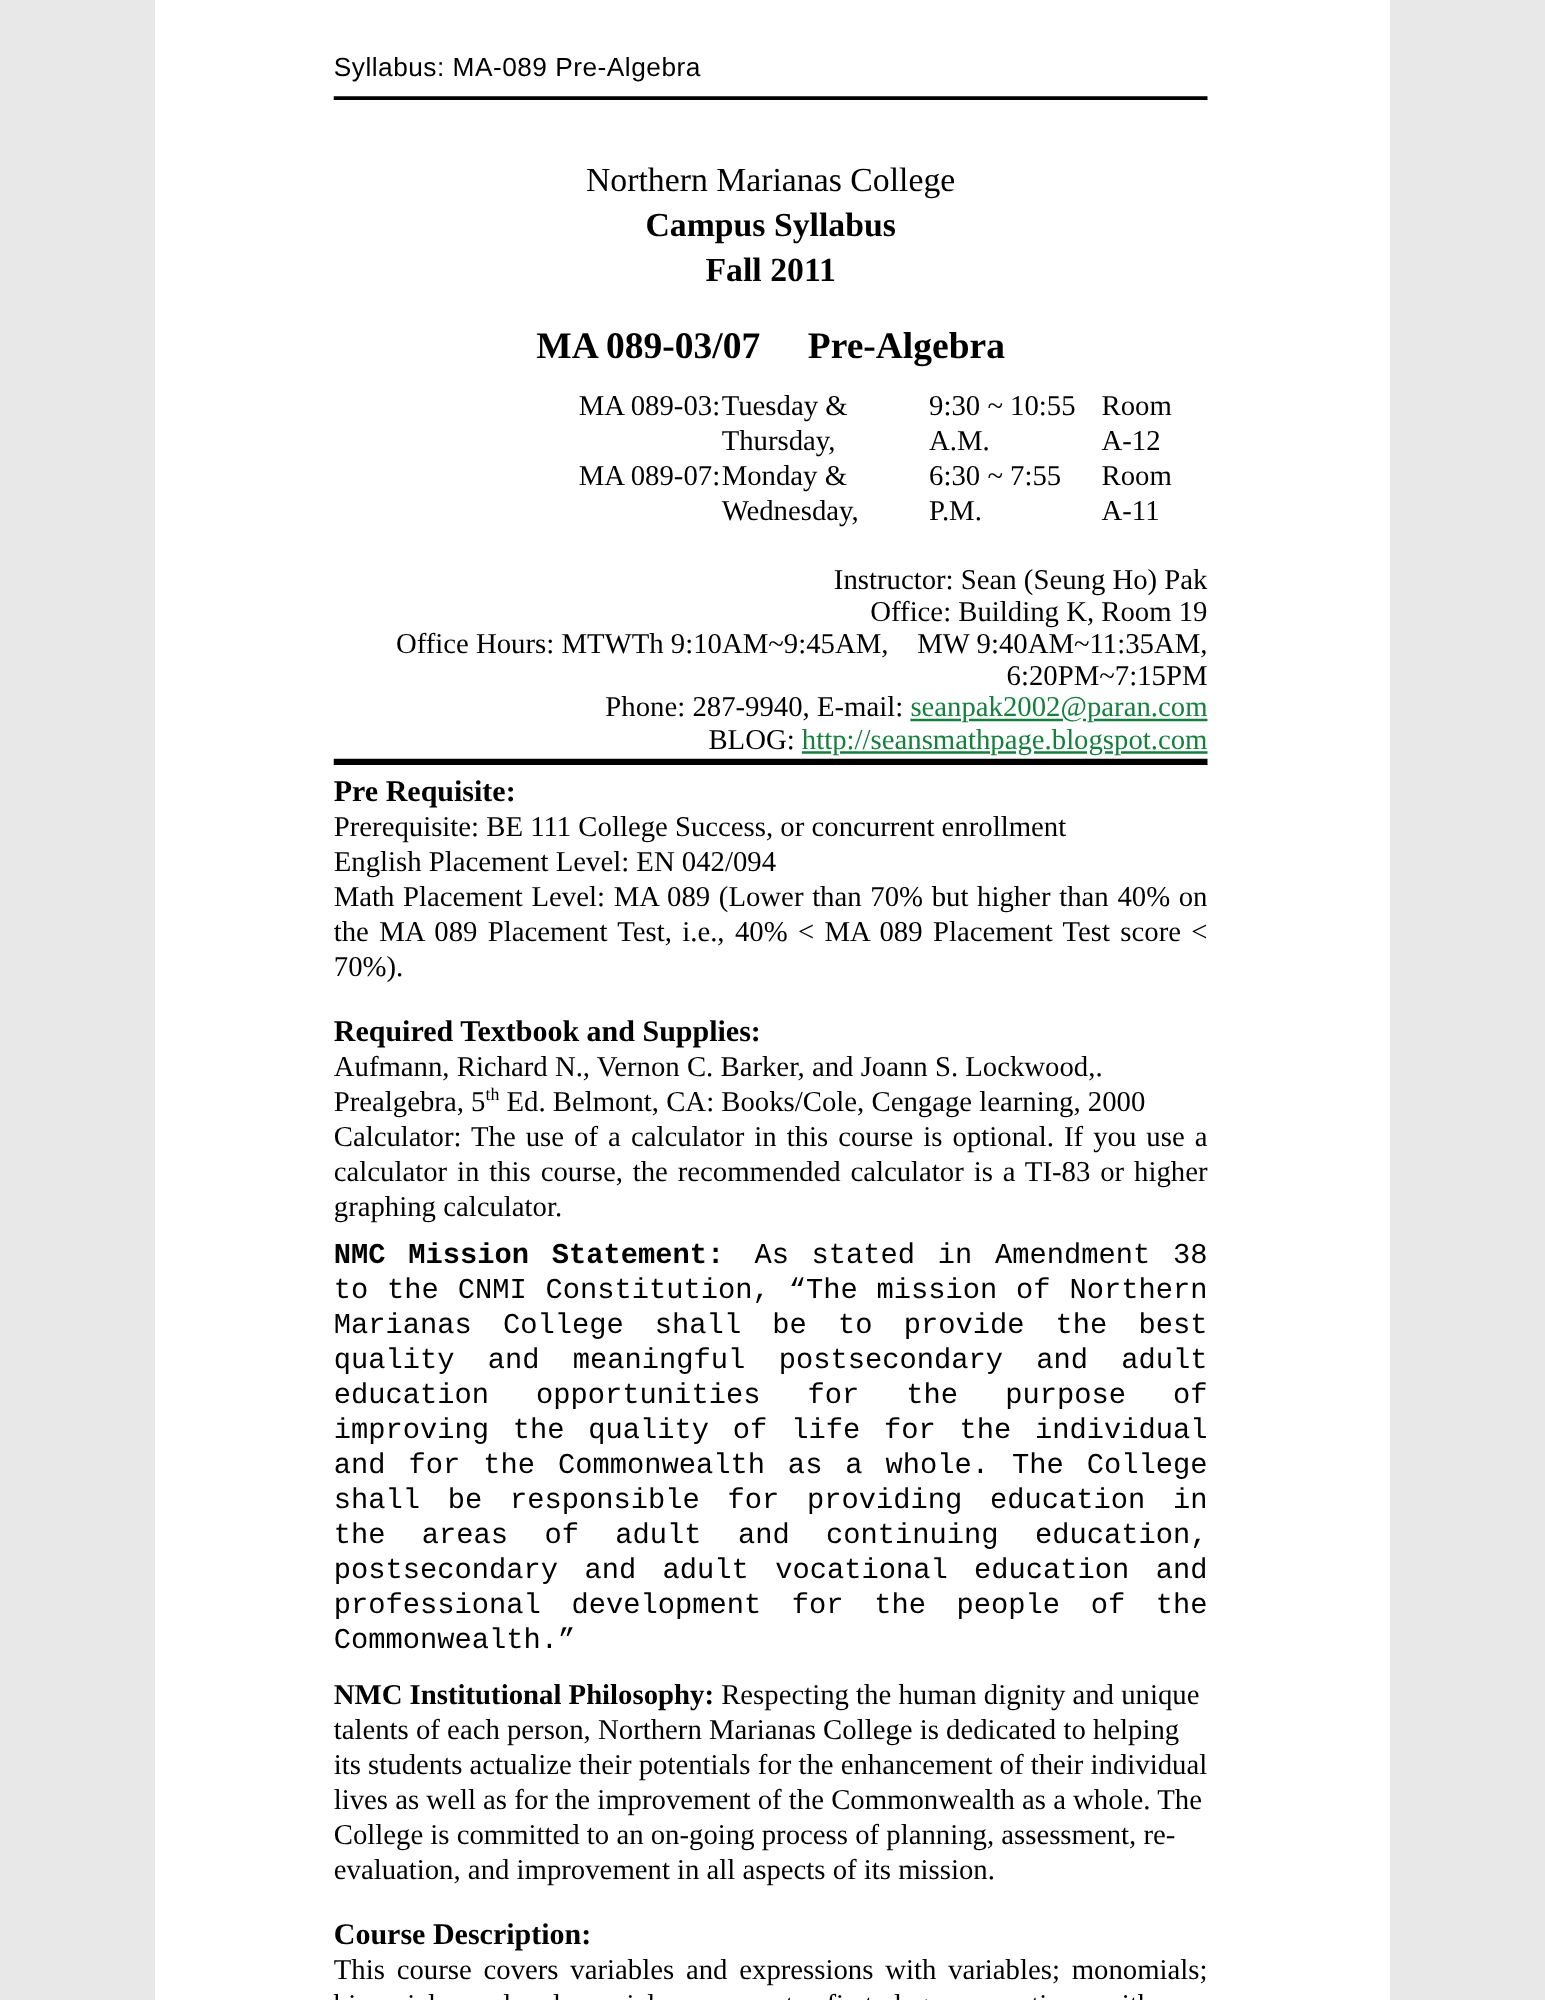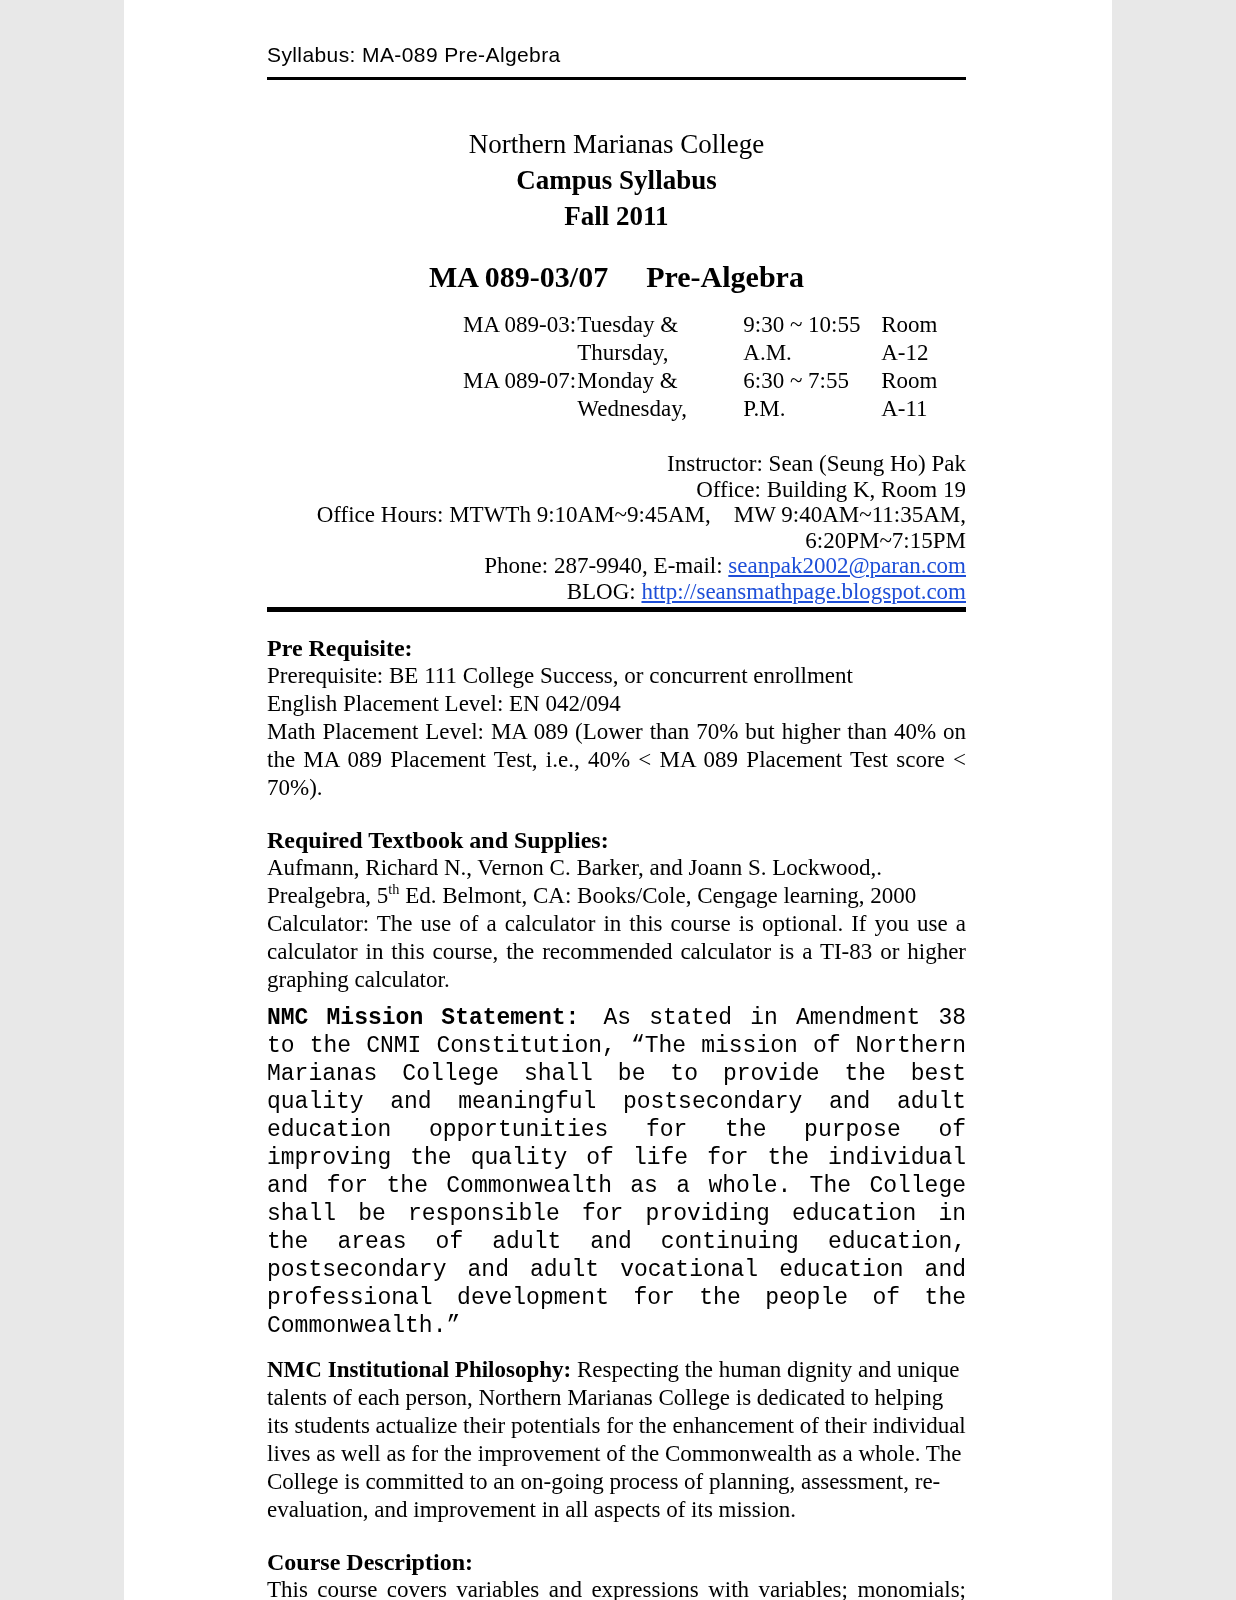--- a/index.html
+++ b/index.html
@@ -32,26 +32,26 @@
 
   .schedule { margin-top: 17px; margin-left: 196px; font-size: 23px; line-height: 28px; }
   .schedule-row { display: flex; }
   .col-section { width: 155px; }
   .col-days { width: 225px; }
   .col-time { width: 187px; }
   .col-room { width: 115px; }
 
   .instructor-block { margin-top: 28px; text-align: right; font-size: 23px; line-height: 25.5px; }
   .prewrap { white-space: pre-wrap; }
-  a.link { color: #1d4ed8; text-decoration: underline; cursor: pointer; }
+  a.link { color: #15803d; text-decoration: underline; cursor: pointer; }
 
   .thick-rule { border-top: 5px solid #000; margin-top: 3px; }
 
   .sec-heading { font-weight: bold; font-size: 24px; line-height: 28px; }
-  .mt-sec { margin-top: 22px; }
+  .mt-sec { margin-top: 8px; }
   .mt-sec2 { margin-top: 24px; }
   .body-line, .body-par { font-size: 23px; line-height: 28px; }
   .justify { text-align: justify; }
   p { margin: 0; }
   .mission-par { margin-top: 10px; font-family: Liberation Mono, monospace; }
   .philosophy-par { margin-top: 16px; }
   .runin-heading { margin-right: 6px; }
   sup { font-size: 0.62em; line-height: 0; vertical-align: super; }
 
   .footer {

